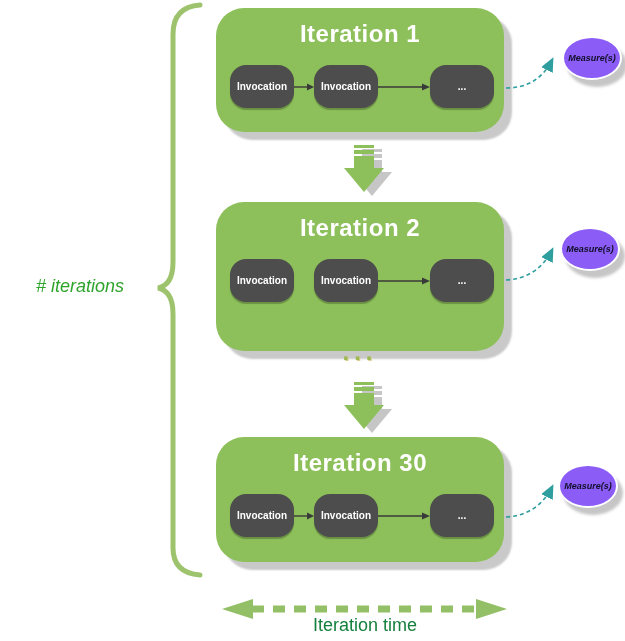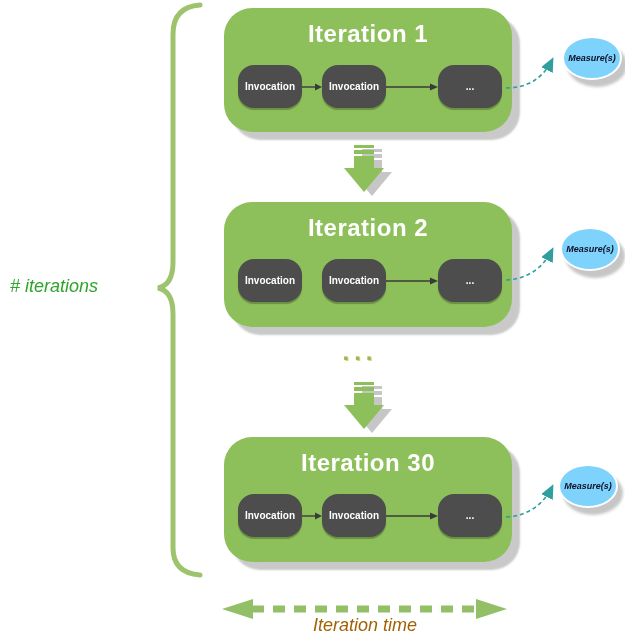--- a/index.html
+++ b/index.html
@@ -4,59 +4,59 @@
 <style>
   html,body{margin:0;padding:0;background:#ffffff;}
   #canvas{
     position:relative;width:625px;height:641px;background:#ffffff;overflow:hidden;
     font-family:"Liberation Sans", sans-serif;
   }
   .abs{position:absolute;}
 
   
   .side-label{
-    left:10px;top:276px;width:140px;text-align:left;
+    left:10px;top:276px;width:140px;text-align:center;
     font-style:italic;font-size:18px;color:#2ea42c;
   }
   
   .panel{
-    left:224px;width:288px;height:124px;background:#8dc05a;border-radius:28px;
+    left:216px;width:288px;height:124px;background:#8dc05a;border-radius:28px;
     box-shadow:8px 8px 2px #c9c9c9;
   }
   .panel-title{
     position:absolute;left:0;top:12px;width:100%;text-align:center;
     color:#ffffff;font-weight:bold;font-size:24px;letter-spacing:0.5px;
   }
   .step-box{
     position:absolute;top:57px;width:64px;height:43px;background:#4d4d4d;border-radius:16px;
     color:#ffffff;font-weight:bold;font-size:10px;display:flex;align-items:center;justify-content:center;
     box-shadow:0 2px 1px rgba(0,0,0,0.25);
   }
   .sb1{left:14px;} .sb2{left:98px;} .sb3{left:214px;}
   .step-arrow{position:absolute;top:74px;height:10px;}
   .sa1{left:78px;width:20px;} .sa2{left:162px;width:52px;}
 
   
   .measure{
-    width:56px;height:40px;border-radius:50%;background:#7dd3fc;border:2px solid #ffffff;
+    width:56px;height:40px;border-radius:50%;background:#8b5cf6;border:2px solid #ffffff;
     box-shadow:5px 7px 3px #c6c6c6;
     display:flex;align-items:center;justify-content:center;
     color:#10102a;font-weight:bold;font-style:italic;font-size:9px;
   }
 
   
   .dots{
     left:328px;top:340px;width:64px;text-align:center;
     font-size:24px;font-weight:bold;letter-spacing:5px;color:#9cb84f;line-height:24px;
     text-shadow:1px 1px 0 #d8d394;
   }
 
   .bottom-label{
     left:240px;top:615px;width:250px;text-align:center;
-    font-style:italic;font-size:18px;color:#a16207;
+    font-size:18px;color:#15803d;
   }
 </style>
 </head>
 <body>
 
 <div id="canvas">
 
   <svg class="abs" style="left:154px;top:2px;" width="52" height="578" viewBox="0 0 52 578">
     <path d="M 46 3 Q 19 5 19 32 L 19 260 Q 19 283 4 286 Q 19 289 19 312 L 19 546 Q 19 571 46 573" fill="none" stroke="#9dc36d" stroke-width="5" stroke-linecap="round"></path>
   </svg>
@@ -96,21 +96,21 @@
         <polygon points="3,23 43,23 23,47"></polygon>
     </g>
     <g fill="#8dc05a">
       <rect x="13" y="0" width="20" height="3"></rect>
         <rect x="13" y="5" width="20" height="4"></rect>
       <rect x="13" y="11" width="20" height="13"></rect>
         <polygon points="3,23 43,23 23,47"></polygon>
     </g>
   </svg>
 
-  <div class="abs panel" style="top:202px;height:125px;">
+  <div class="abs panel" style="top:202px;height:149px;">
     <div class="panel-title">Iteration 2</div>
     <div class="step-box sb1">Invocation</div>
     <div class="step-box sb2">Invocation</div>
     <svg class="step-arrow sa2" viewBox="0 0 52 10">
       <line x1="0" y1="5" x2="45" y2="5" stroke="#3a3a3a" stroke-width="1.4"></line>
       <polygon points="52,5 44,1.5 44,8.5" fill="#3a3a3a"></polygon>
     </svg>
     <div class="step-box sb3">...</div>
   </div>
 

